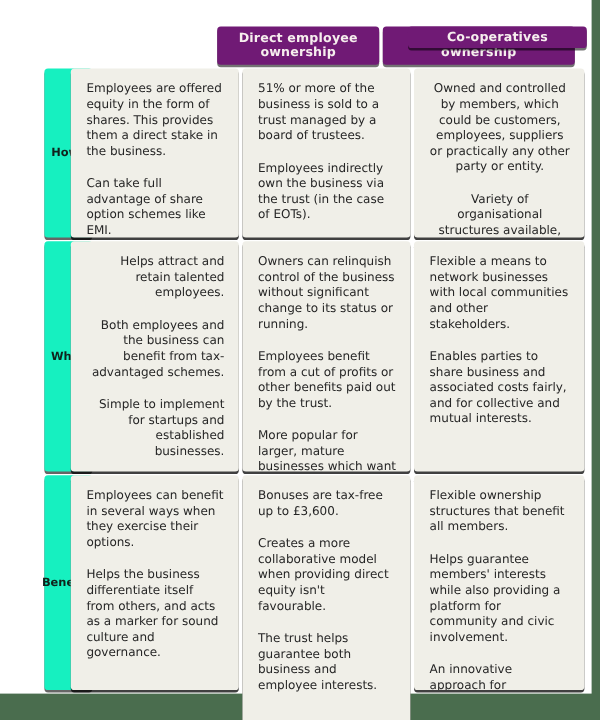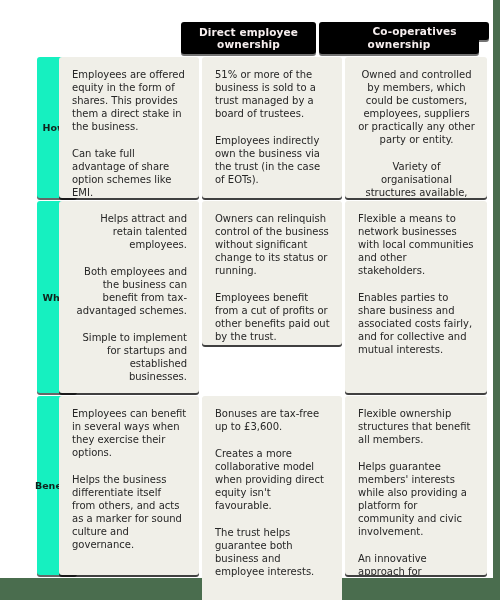--- a/index.html
+++ b/index.html
@@ -41,21 +41,21 @@
 
   
   .cell {
     position: absolute;
     box-sizing: border-box;
     border-radius: 3px;
   }
 
   
   .hcell {
-    background: #000000;
+    background: #701a75;
     color: #f6eeee;
     display: flex;
     align-items: center;
     justify-content: center;
     font-size: 10.5px;
     font-weight: 700;
     letter-spacing: 0.15px;
     text-align: center;
     box-shadow: 0 2px 0 rgba(0,0,0,0.55);
   }
@@ -100,21 +100,21 @@
   .r-a { left: 37px; top: 57px;  width: 40px; height: 141px; }
   .r-b { left: 37px; top: 201px; width: 40px; height: 192px; }
   .r-c { left: 37px; top: 396px; width: 40px; height: 179px; }
 
   
   .b-r0c0 { left: 59px;  top: 57px;  width: 140px; height: 141px; }
   .b-r0c1 { left: 202px; top: 57px;  width: 140px; height: 141px; }
   .b-r0c2 { left: 345px; top: 57px;  width: 142px; height: 141px; text-align: center; }
 
   .b-r1c0 { left: 59px;  top: 201px; width: 140px; height: 192px; text-align: right; }
-  .b-r1c1 { left: 202px; top: 201px; width: 140px; height: 144px; }
+  .b-r1c1 { left: 202px; top: 201px; width: 140px; height: 192px; }
   .b-r1c2 { left: 345px; top: 201px; width: 142px; height: 192px; }
 
   .b-r2c0 { left: 59px;  top: 396px; width: 140px; height: 179px; }
   .b-r2c1 { left: 202px; top: 396px; width: 140px; height: 220px; }
   .b-r2c2 { left: 345px; top: 396px; width: 142px; height: 179px; }
 </style>
 </head>
 <body>
 
 <div class="canvas">

